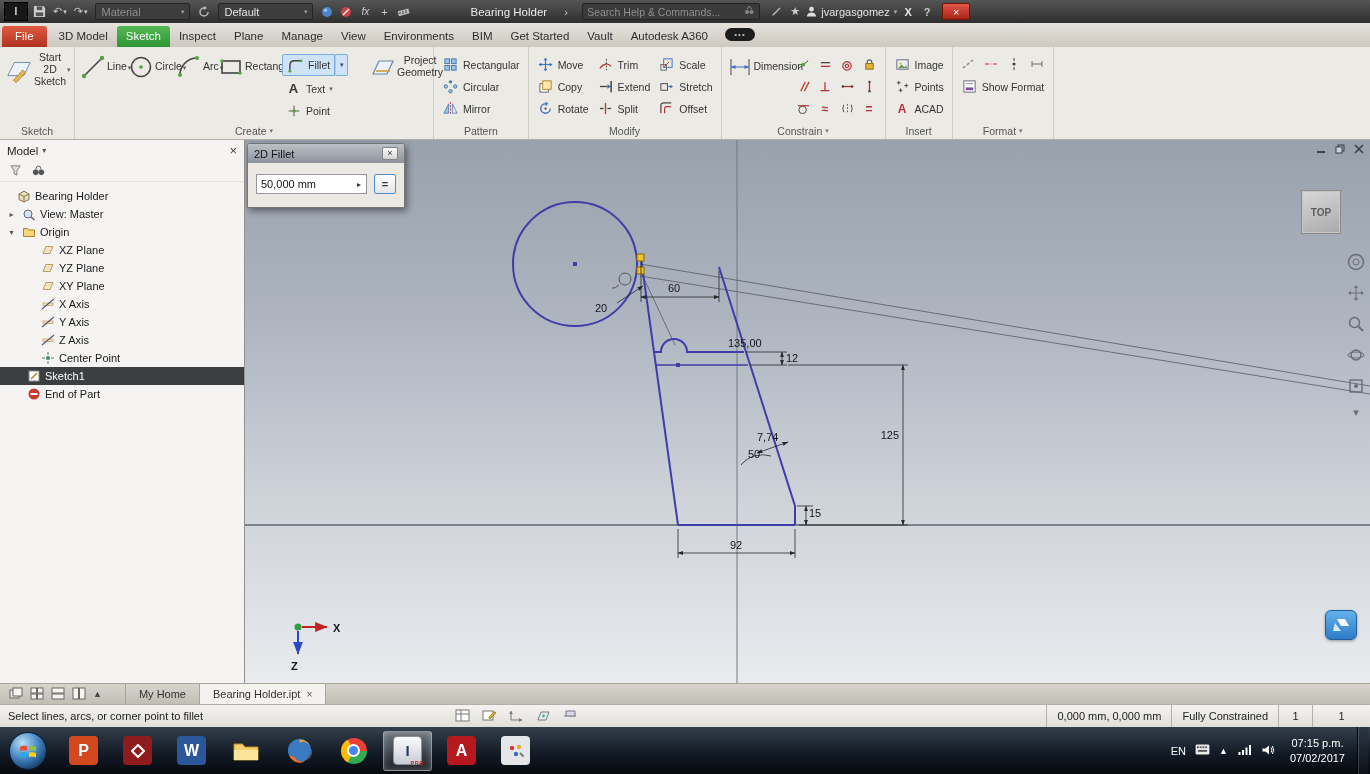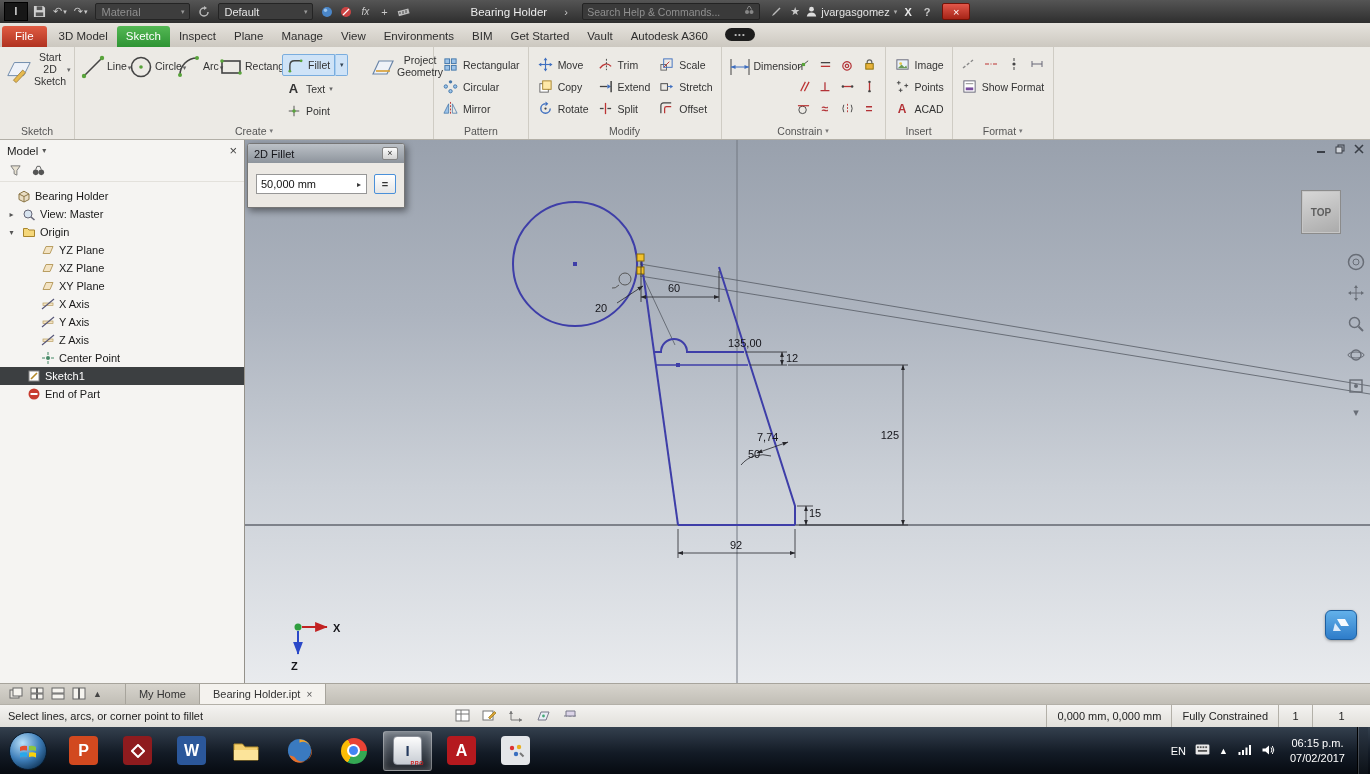--- a/index.html
+++ b/index.html
@@ -697,29 +697,29 @@
               </svg>
             </span>
           <span>Origin</span>
         </div>
         <div class="trow" style="padding-left:40px">
           <span class="ti">
               <svg width="14" height="14" viewBox="0 0 14 14">
                 <path d="M2 10.5 L5 3.5 L12 3.5 L9 10.5 Z" fill="#f3e3c3" stroke="#b99e62"></path>
               </svg>
             </span>
-          <span>YZ Plane</span>
+          <span>XZ Plane</span>
         </div>
         <div class="trow" style="padding-left:40px">
           <span class="ti">
               <svg width="14" height="14" viewBox="0 0 14 14">
                 <path d="M2 10.5 L5 3.5 L12 3.5 L9 10.5 Z" fill="#f3e3c3" stroke="#b99e62"></path>
               </svg>
             </span>
-          <span>XZ Plane</span>
+          <span>YZ Plane</span>
         </div>
         <div class="trow" style="padding-left:40px">
           <span class="ti">
               <svg width="14" height="14" viewBox="0 0 14 14">
                 <path d="M2 10.5 L5 3.5 L12 3.5 L9 10.5 Z" fill="#f3e3c3" stroke="#b99e62"></path>
               </svg>
             </span>
           <span>XY Plane</span>
         </div>
         <div class="trow" style="padding-left:40px">
@@ -1093,20 +1093,20 @@
               <rect x="8" y="3.5" width="2" height="7.5"></rect>
               <rect x="11.5" y="1" width="2" height="10"></rect>
             </g>
           </svg></span>
       <span><svg width="15" height="12" viewBox="0 0 14 12">
             <path d="M1 4.5 L4 4.5 L7.5 1.5 L7.5 10.5 L4 7.5 L1 7.5 Z" fill="#fff"></path>
             <path d="M9.5 3.5 Q11.5 6 9.5 8.5" stroke="#fff" fill="none"></path>
             <path d="M10.8 2 Q13.8 6 10.8 10" stroke="#fff" fill="none"></path>
           </svg></span>
       <div class="clock">
-        <div>06:15 p.m.</div>
+        <div>07:15 p.m.</div>
         <div>07/02/2017</div>
       </div>
     </div>
     <div class="showdesk"></div>
   </div>
 
 </div>
 
 </body></html>

